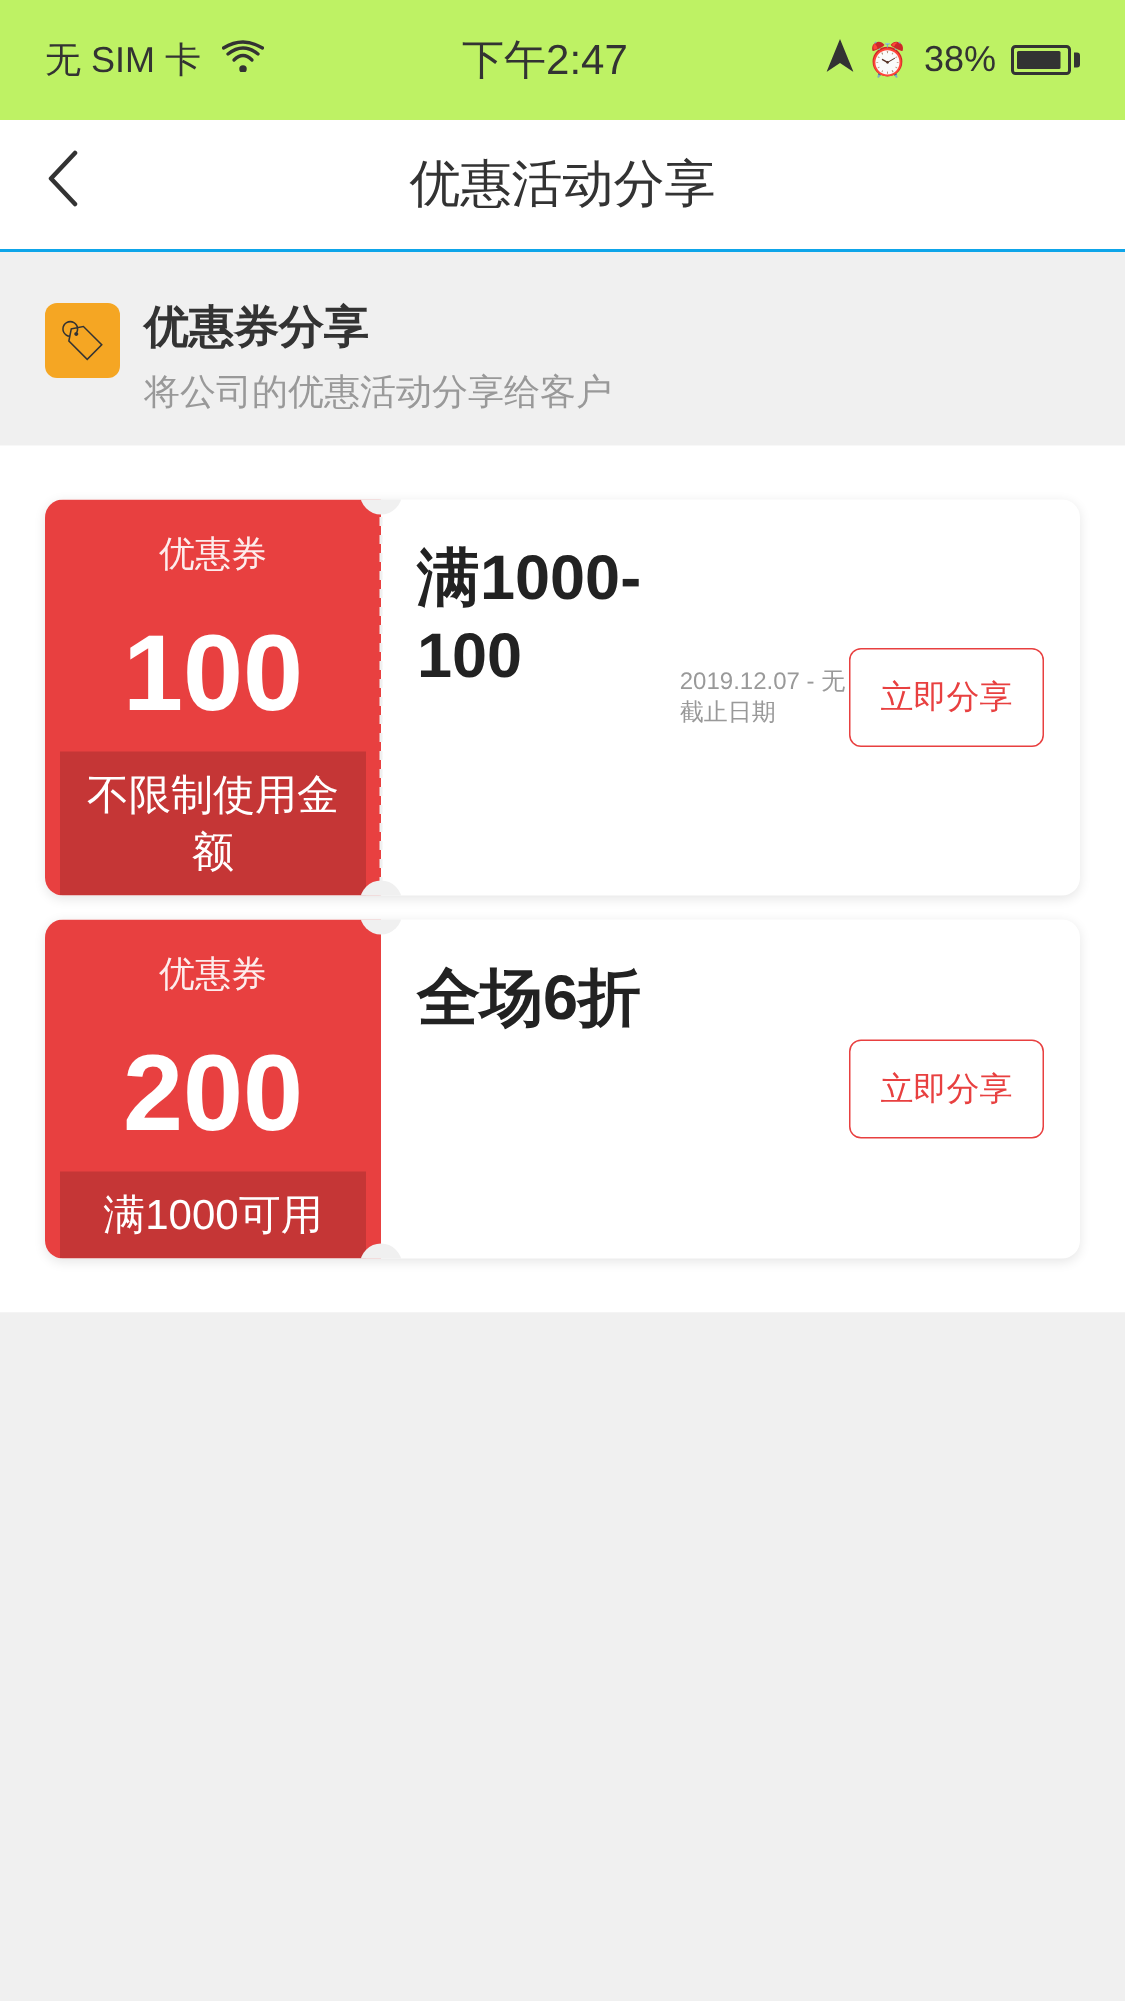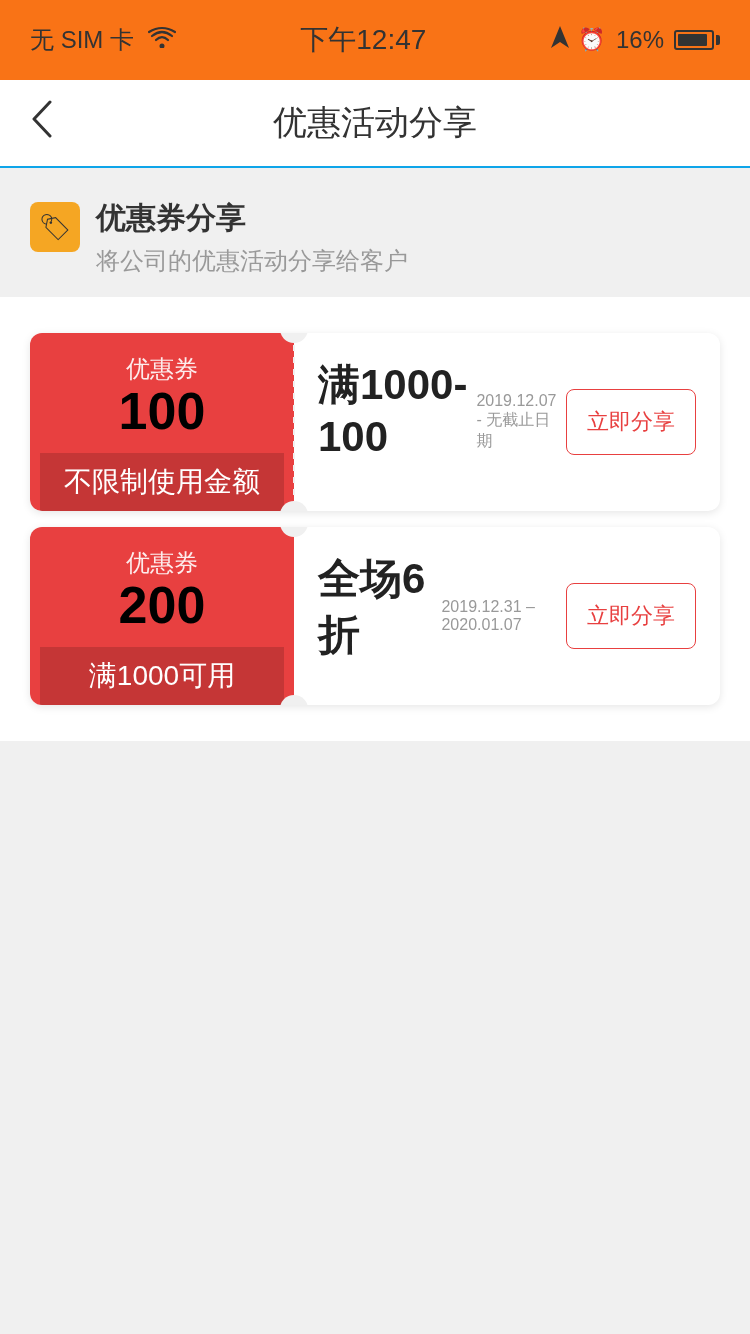--- a/index.html
+++ b/index.html
@@ -11,21 +11,21 @@
       background: #f0f0f0;
       font-family: -apple-system, "PingFang SC", "Helvetica Neue", sans-serif;
       font-size: 28px;
       color: #333;
     }
 
     
     .status-bar {
       width: 750px;
       height: 80px;
-      background: #f97316;
+      background: #bef264;
       display: flex;
       align-items: center;
       justify-content: space-between;
       padding: 0 30px;
       font-size: 24px;
       font-weight: 500;
     }
 
     .status-left {
       display: flex;
@@ -153,21 +153,21 @@
       display: flex;
       margin: 16px 30px;
       border-radius: 12px;
       overflow: hidden;
       box-shadow: 0 2px 8px rgba(0,0,0,0.1);
       background: #fff;
     }
 
     
     .coupon-left {
-      width: 264px;
+      width: 224px;
       background: #e84040;
       flex-shrink: 0;
       display: flex;
       flex-direction: column;
       align-items: center;
       justify-content: space-between;
       padding: 20px 10px 0 10px;
       position: relative;
     }
 
@@ -188,24 +188,25 @@
       );
       
     }
 
     .coupon-label {
       font-size: 24px;
       color: rgba(255,255,255,0.9);
     }
 
     .coupon-amount {
-      font-size: 52px;
-      color: #000000;
+      font-size: 72px;
+      color: #ffffff;
       font-weight: 700;
       line-height: 1;
+      margin-top: 28px;
     }
 
     .coupon-condition-bar {
       width: 100%;
       background: rgba(0,0,0,0.15);
       text-align: center;
       color: #fff;
       font-size: 28px;
       padding: 10px 6px;
       margin-top: 16px;
@@ -267,29 +268,29 @@
     <span>
       <svg width="28" height="22" viewBox="0 0 28 22">
         <path d="M14 18 Q14 18 14 18" fill="#333"></path>
         <circle cx="14" cy="20" r="2.5" fill="#333"></circle>
         <path d="M8 14 Q14 8 20 14" stroke="#333" stroke-width="2.2" fill="none" stroke-linecap="round"></path>
         <path d="M4 10 Q14 2 24 10" stroke="#333" stroke-width="2.2" fill="none" stroke-linecap="round"></path>
         <path d="M1 6 Q14 -2 27 6" stroke="#333" stroke-width="2.2" fill="none" stroke-linecap="round"></path>
       </svg>
     </span>
   </div>
-  <div class="status-center">下午12:47</div>
+  <div class="status-center">下午2:47</div>
   <div class="status-right">
     <span>
       <svg width="18" height="22" viewBox="0 0 18 22" fill="#333">
         <path d="M9 0 L18 22 L9 16 L0 22 Z"></path>
       </svg>
     </span>
     <span style="font-size:22px;">⏰</span>
-    <span>16%</span>
+    <span>38%</span>
     <div class="battery-icon">
       <div class="battery-body">
         <div class="battery-fill"></div>
       </div>
       <div class="battery-tip"></div>
     </div>
   </div>
 </div>
 
 <div class="nav-bar">
@@ -341,21 +342,20 @@
       <div class="coupon-condition-bar">满1000可用</div>
     </div>
 
     <div style="width:0;position:relative;z-index:2;">
       <div style="position:absolute;top:-18px;left:-14px;width:28px;height:28px;background:#f0f0f0;border-radius:50%;"></div>
       <div style="position:absolute;bottom:-18px;left:-14px;width:28px;height:28px;background:#f0f0f0;border-radius:50%;"></div>
     </div>
     <div class="coupon-right">
       <span class="coupon-title">全场6折</span>
       <div class="coupon-bottom-row">
-        <span class="coupon-date">2019.12.31 – 2020.01.07</span>
         <button class="share-btn">立即分享</button>
       </div>
     </div>
   </div>
 
 </div>
 
 <div class="empty-area"></div>
 
 </body></html>

